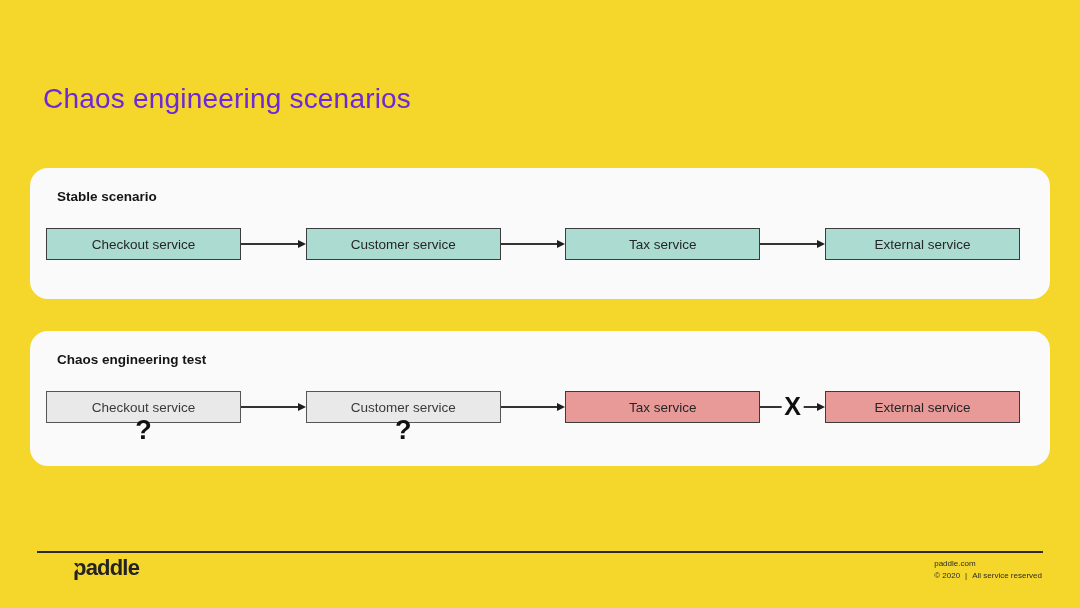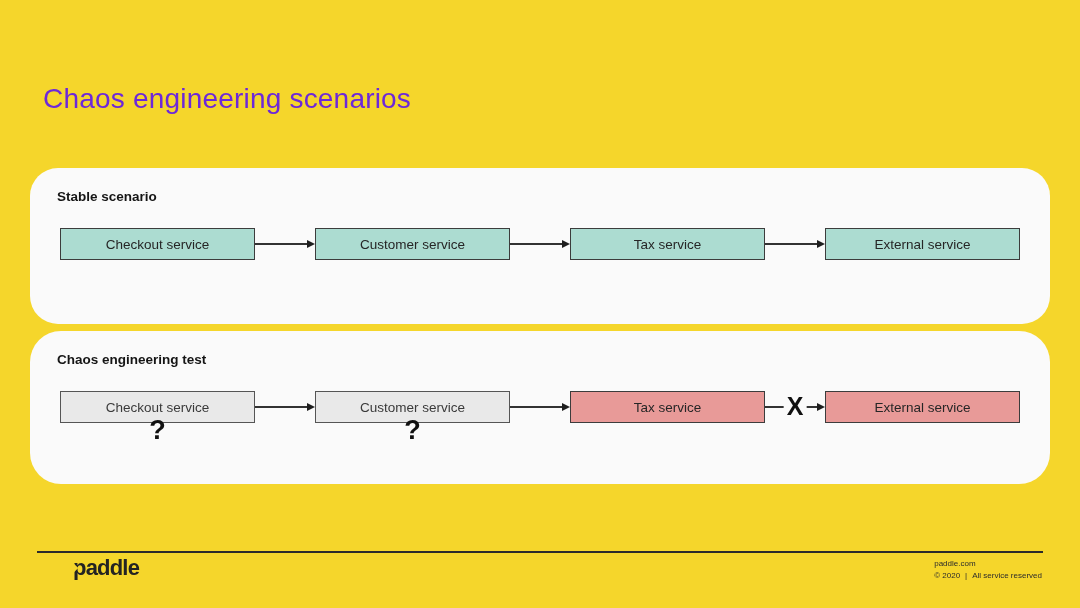--- a/index.html
+++ b/index.html
@@ -23,35 +23,35 @@
     margin: 0;
   }
 
   .panel {
     position: absolute;
     left: 30px;
     width: 1020px;
     background: #FAFAFA;
     border-radius: 18px;
   }
-  #panel-stable { top: 168px; height: 156px; border-radius: 28px; }
-  #panel-chaos  { top: 331px; height: 153px; border-radius: 31px; }
+  #panel-stable { top: 168px; height: 131px; }
+  #panel-chaos  { top: 331px; height: 135px; }
 
   .panel-heading {
     position: absolute;
     left: 27px; top: 21px;
     margin: 0;
     font-size: 13.5px;
     font-weight: 700;
     color: #151515;
   }
 
   .flow-row {
     position: absolute;
-    left: 30px; right: 30px; top: 60px;
+    left: 16px; right: 30px; top: 60px;
     height: 32px;
     display: flex;
     align-items: center;
   }
 
   .node {
     flex: 0 0 195px;
     width: 195px; height: 32px;
     display: flex;
     align-items: center;

